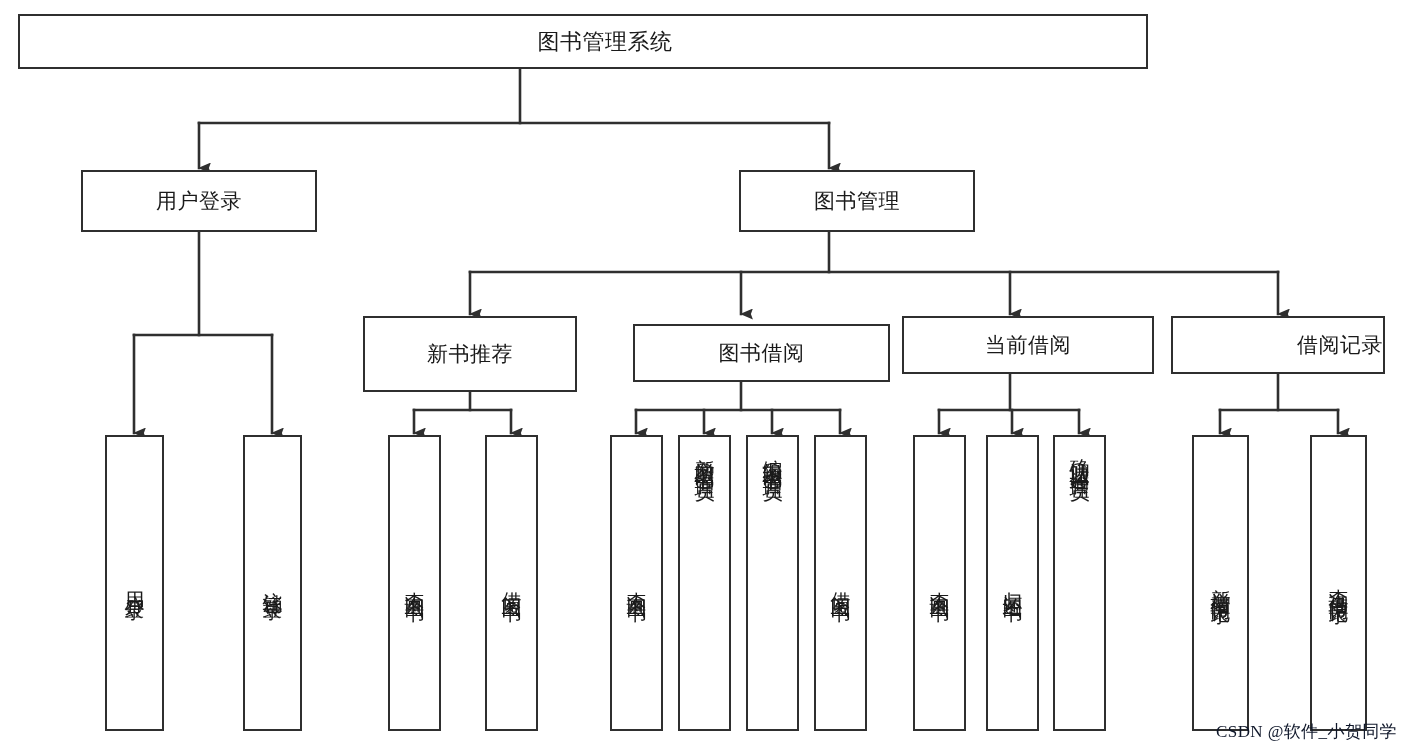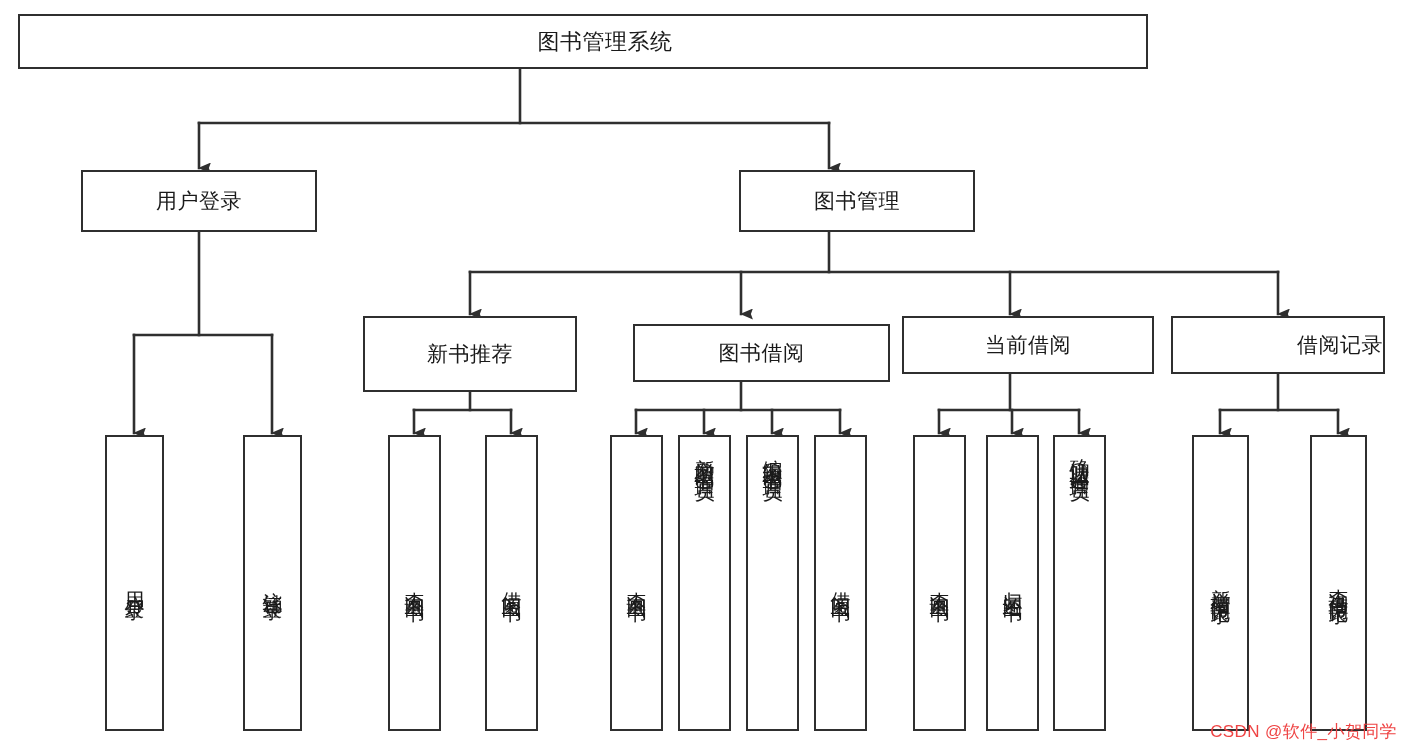--- a/index.html
+++ b/index.html
@@ -68,25 +68,25 @@
   
   .node.leaf.centered {
     align-items: center;
     padding-top: 0;
   }
   #watermark {
     position: absolute;
     right: 8px;
     bottom: 4px;
     font-size: 17px;
-    color: #ef4444;
+    color: #0f172a;
     letter-spacing: 0.4px;
     z-index: 5;
     white-space: nowrap;
-    font-family: Liberation Sans, sans-serif;
+    font-family: Liberation Serif, serif;
   }
 </style>
 </head>
 <body>
 
 <div id="diagram-root">
 
   <svg id="connector-layer" viewBox="0 0 1405 747" width="1405" height="747" xmlns="http://www.w3.org/2000/svg">
     <defs>
       <marker id="arrow" viewBox="0 0 12 14" refX="6" refY="13" markerWidth="11" markerHeight="13" orient="auto-start-reverse" markerUnits="userSpaceOnUse">

